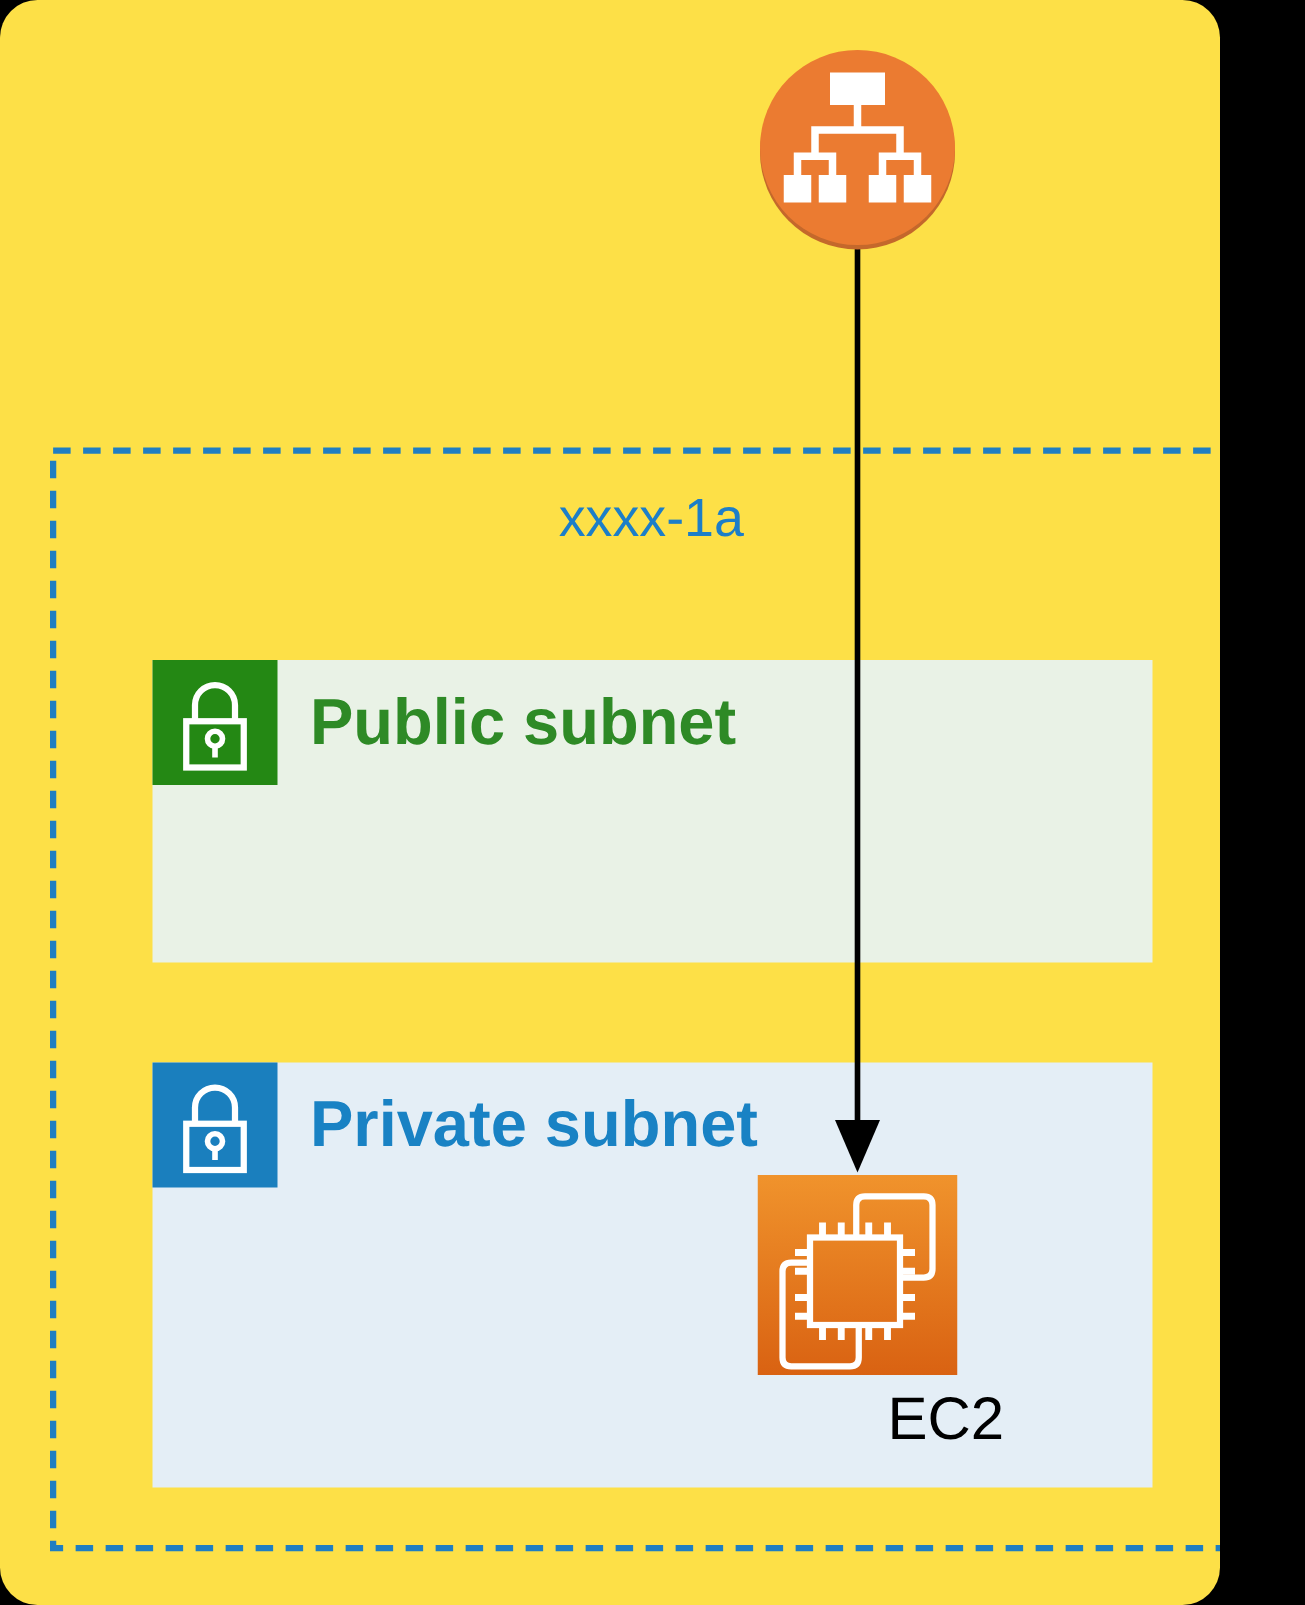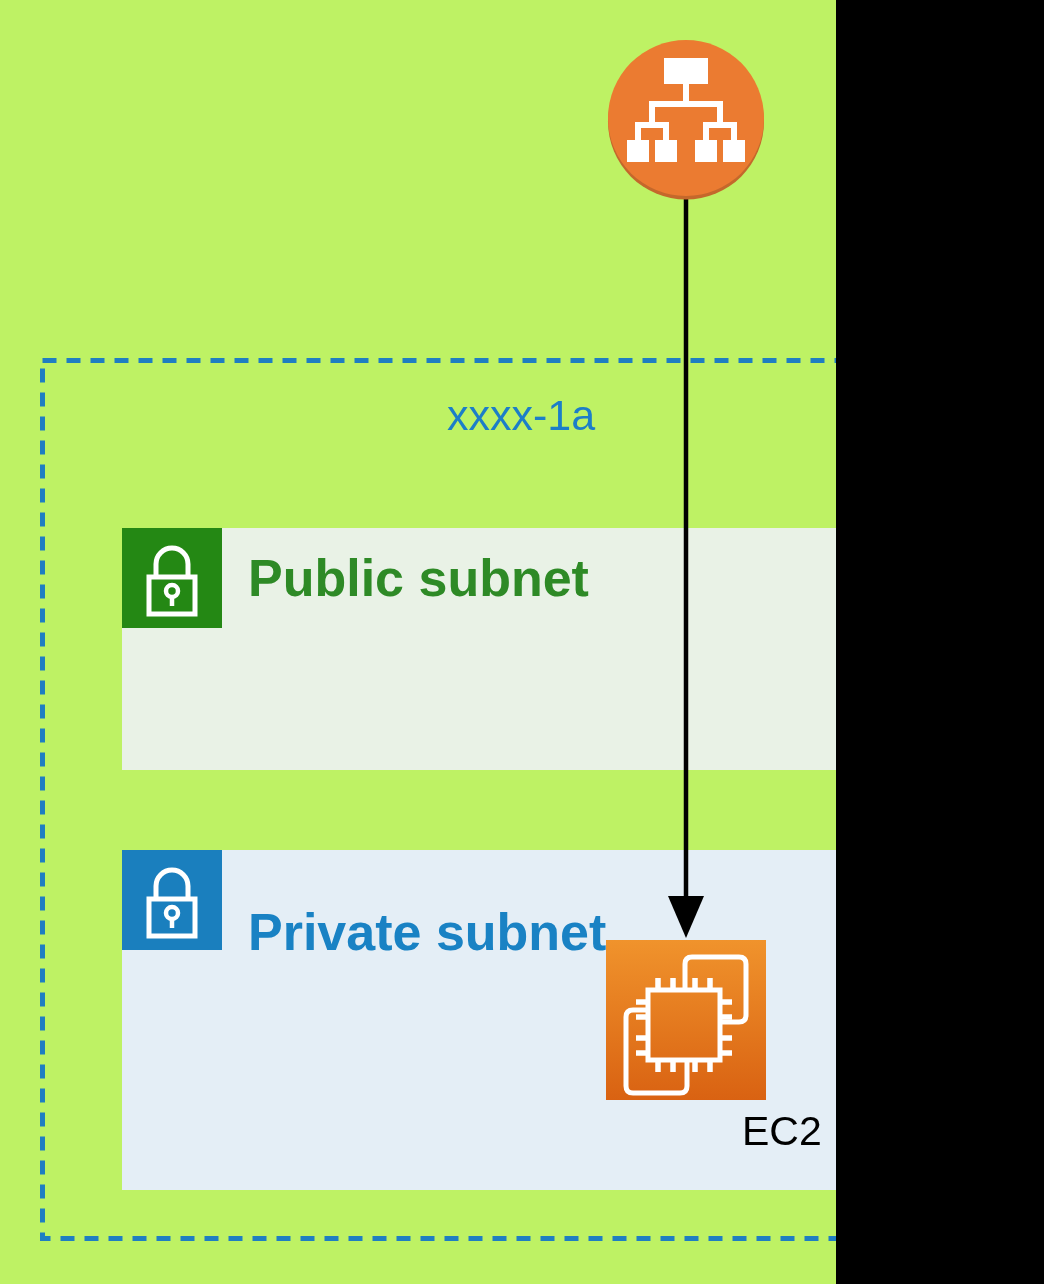--- a/index.html
+++ b/index.html
@@ -1,39 +1,39 @@
 <!DOCTYPE html>
 <html><head>
 <meta charset="utf-8">
 <style>
   html,body{margin:0;padding:0;background:#000;}
   #canvas{
-    position:relative;width:836px;height:1284px;background:#bef264;
-    font-family:"Liberation Sans",sans-serif;overflow:hidden;
+    position:relative;width:976px;height:1284px;background:#fde047;
+    font-family:"Liberation Sans",sans-serif;overflow:hidden;border-radius:30px;
   }
   .layer-svg{position:absolute;left:0;top:0;width:1044px;height:1284px;pointer-events:none;}
   .az-label{
     position:absolute;left:42px;top:392px;width:958px;height:50px;
     text-align:center;font-size:43px;line-height:46px;color:#1C7EC8;
   }
   .subnet-box{position:absolute;left:122px;width:800px;font-weight:bold;}
   .subnet-box.public{top:528px;height:242px;background:#E9F2E6;}
   .subnet-box.private{top:850px;height:340px;background:#E4EEF6;}
   .subnet-icon{position:absolute;left:0;top:0;width:100px;height:100px;}
   .subnet-icon.public{background:#248814;}
   .subnet-icon.private{background:#1A7FBE;}
   .subnet-label{
     position:absolute;left:126px;top:0;height:100px;display:flex;align-items:center;
     font-size:52px;white-space:nowrap;
   }
   .subnet-label.public{color:#2E8A26;}
-  .subnet-label.private{color:#1982C4;margin-top:32px;}
+  .subnet-label.private{color:#1982C4;}
   .elb-icon{position:absolute;left:606px;top:40px;width:160px;height:160px;}
   .ec2-icon{position:absolute;left:606px;top:940px;width:160px;height:160px;}
-  .ec2-label{position:absolute;left:742px;top:1108px;font-size:41px;color:#000000;}
+  .ec2-label{position:absolute;left:710px;top:1108px;font-size:48px;color:#000000;}
 </style>
 </head>
 <body>
 
 <div id="canvas">
 
   <svg class="layer-svg" viewBox="0 0 1044 1284" width="1044" height="1284">
     <rect x="42.5" y="360.5" width="957" height="878" fill="none" stroke="#1F7EC2" stroke-width="5" stroke-dasharray="14 10"></rect>
   </svg>
 

